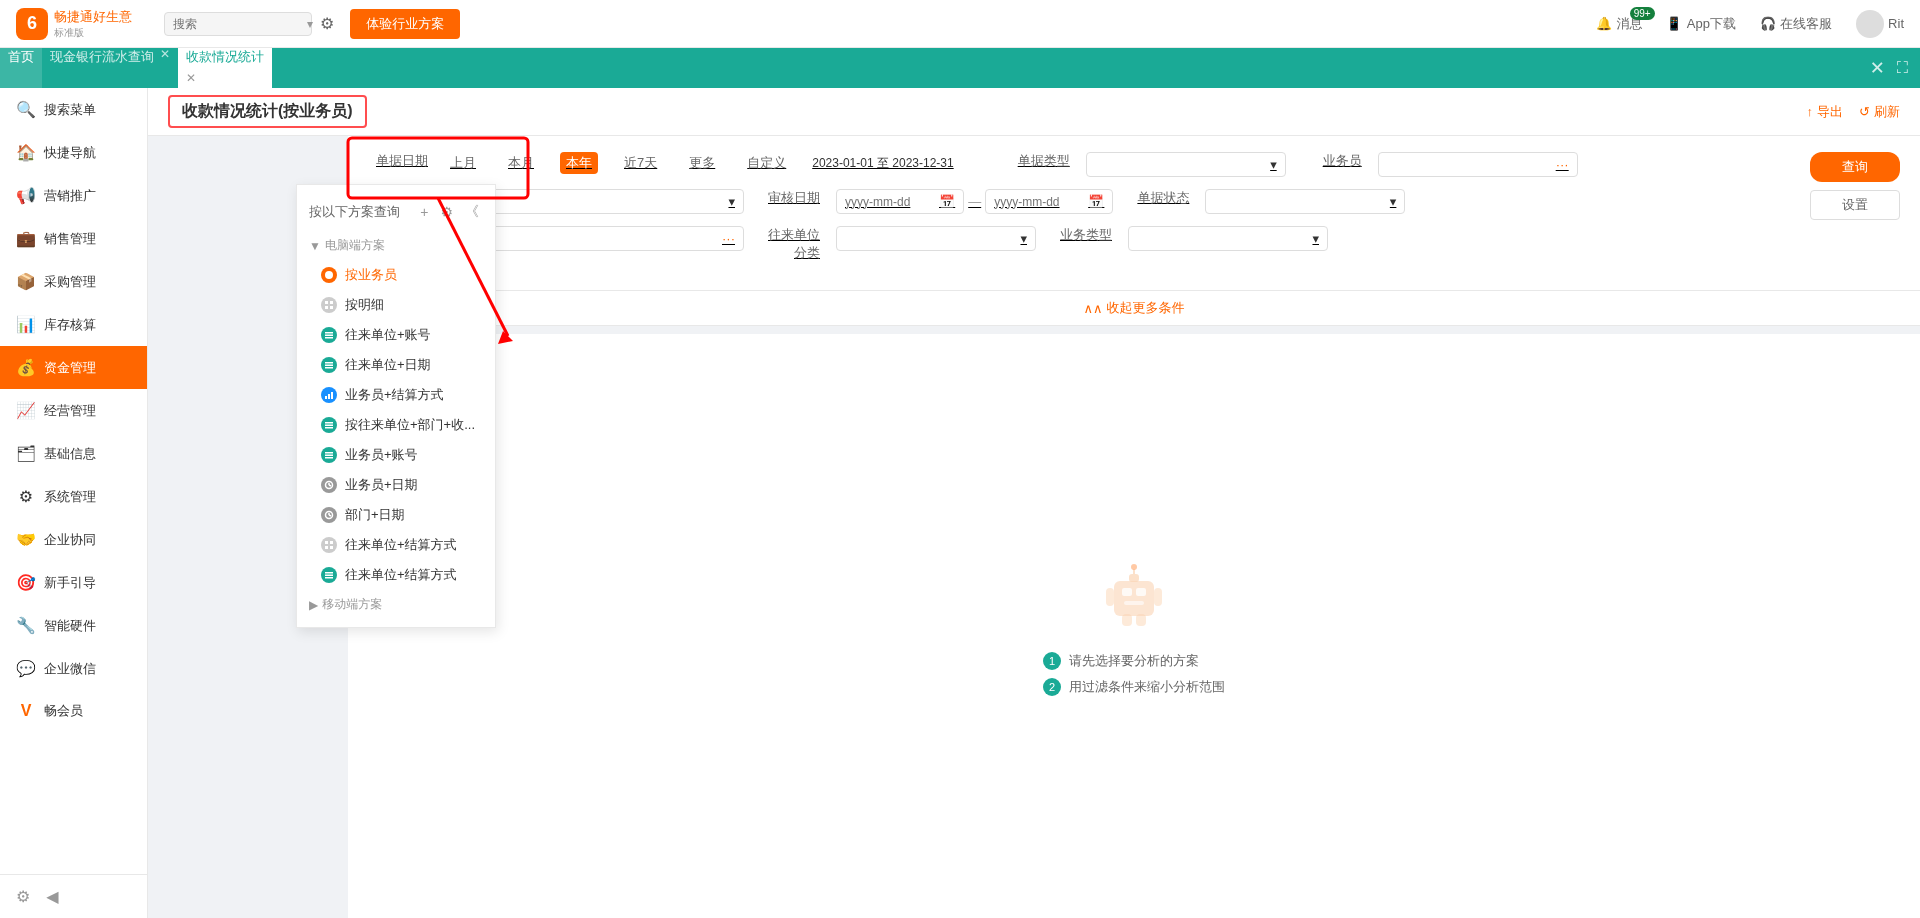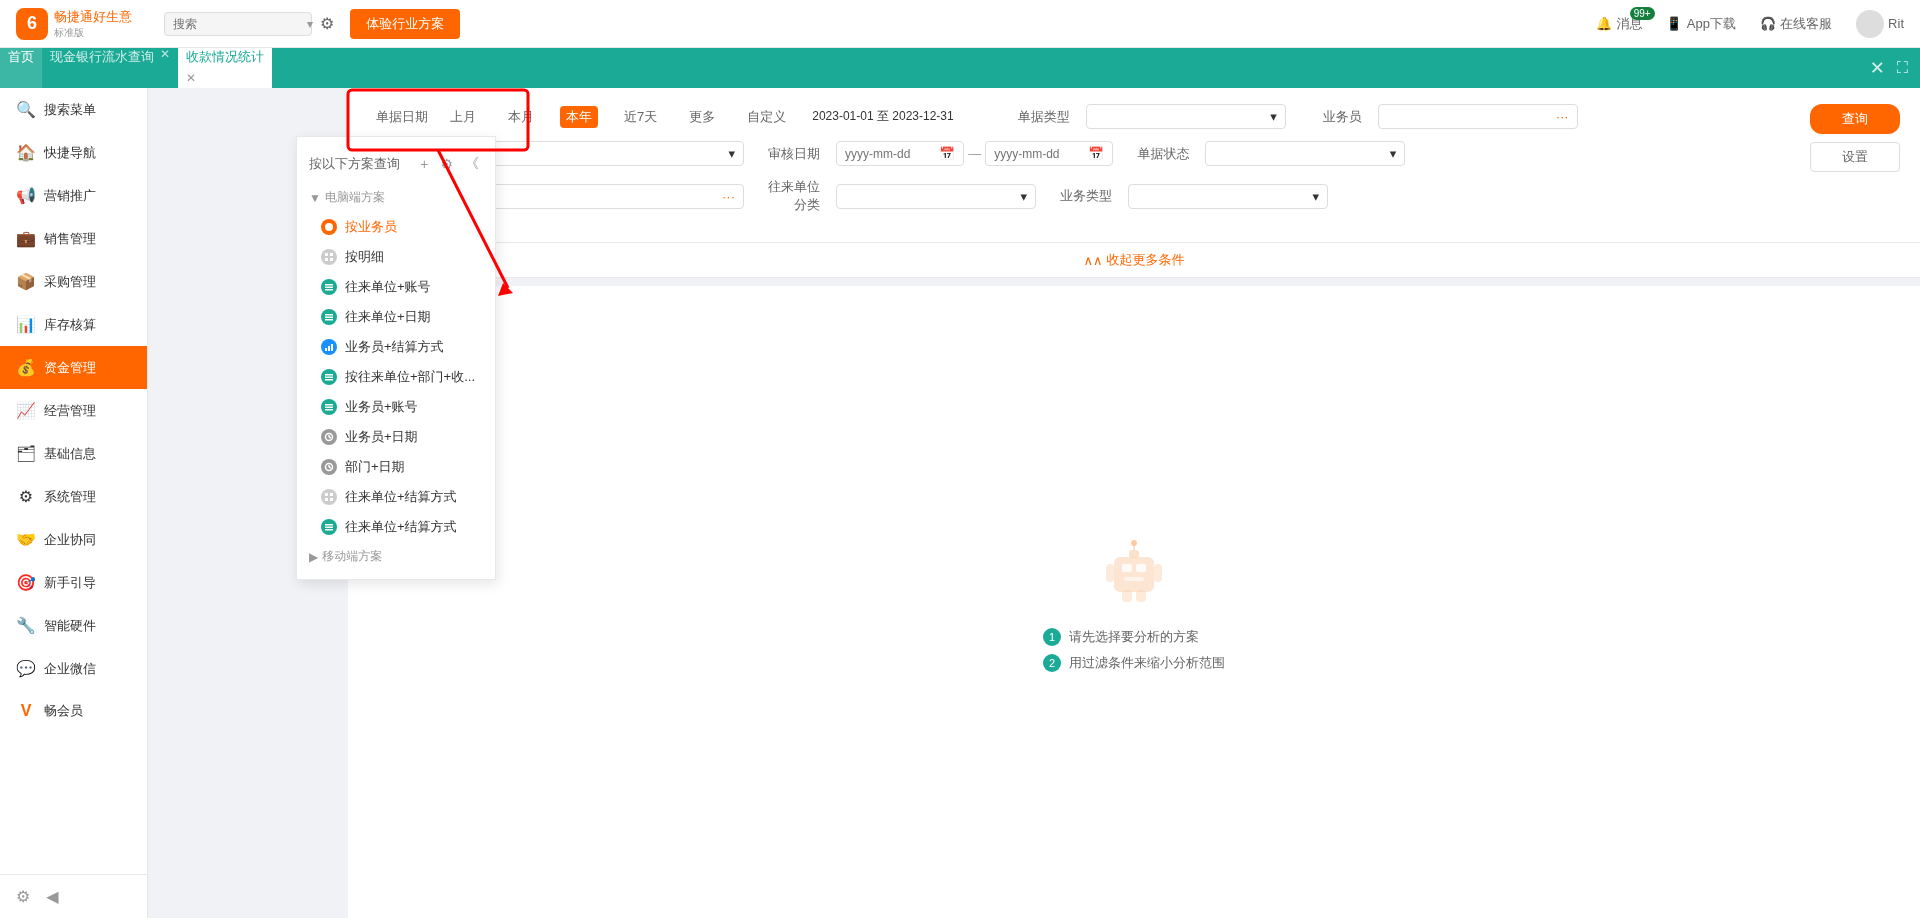--- a/index.html
+++ b/index.html
@@ -259,23 +259,24 @@
 
     
     .filter-panel {
       background: white;
       padding: 16px 20px;
       border-bottom: 1px solid #e8e8e8;
       position: relative;
     }
     .filter-row {
       display: flex;
-      align-items: center;
+      align-items: flex-start;
       gap: 16px;
       margin-bottom: 12px;
+      text-decoration: underline;
     }
     .filter-row:last-child { margin-bottom: 0; }
     .filter-label {
       color: #666;
       font-size: 13px;
       width: 60px;
       text-align: right;
       flex-shrink: 0;
     }
     .filter-date-group {
@@ -620,20 +621,33 @@
       <span>畅会员</span>
     </div>
     <div class="sidebar-bottom">
       <button>⚙</button>
       <button>◀</button>
     </div>
   </div>
 
   <div class="content-area">
 
+    <div class="page-header">
+      <div class="page-title-box">收款情况统计(按业务员)</div>
+      <div class="page-header-actions">
+        <button class="action-btn action-btn-orange">
+          <span>↑</span>
+          <span>导出</span>
+        </button>
+        <button class="action-btn action-btn-orange">
+          <span>↺</span>
+          <span>刷新</span>
+        </button>
+      </div>
+    </div>
 
     <div class="content-wrapper">
 
       <div class="scheme-panel">
         <div class="scheme-panel-header">
           <span>按以下方案查询</span>
           <div class="scheme-panel-header-actions">
             <button class="scheme-btn">+</button>
             <button class="scheme-btn">⚙</button>
             <button class="scheme-btn">《</button>

